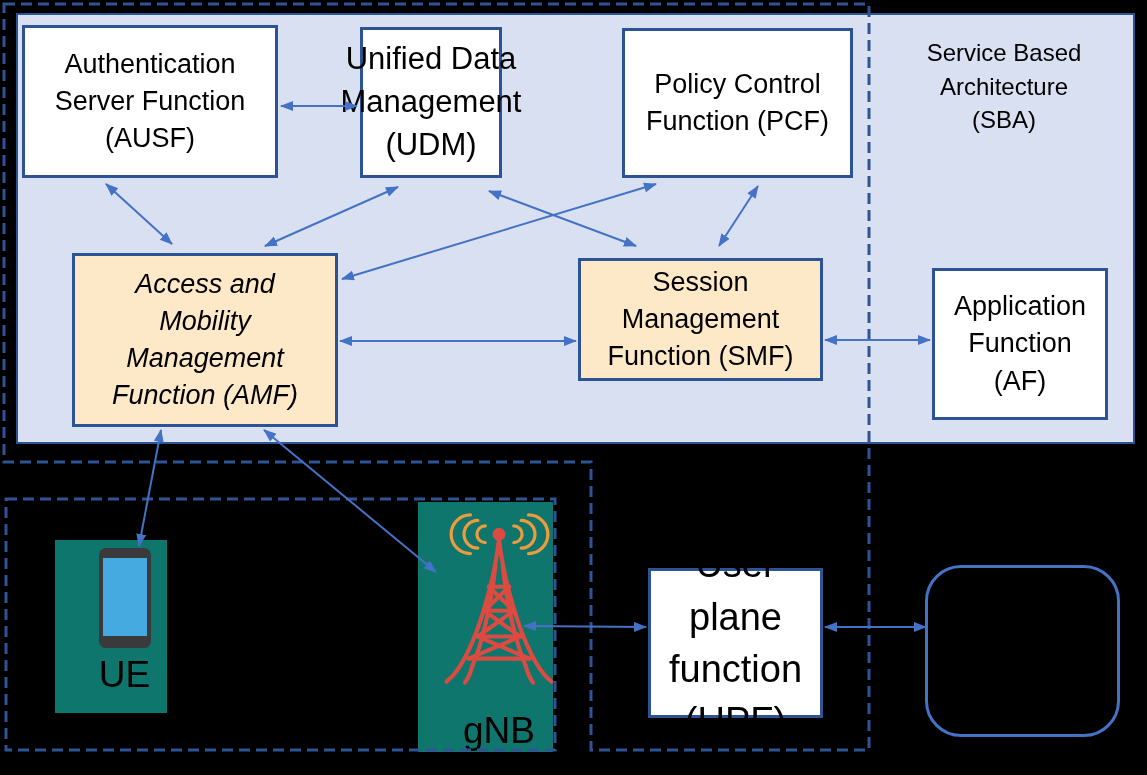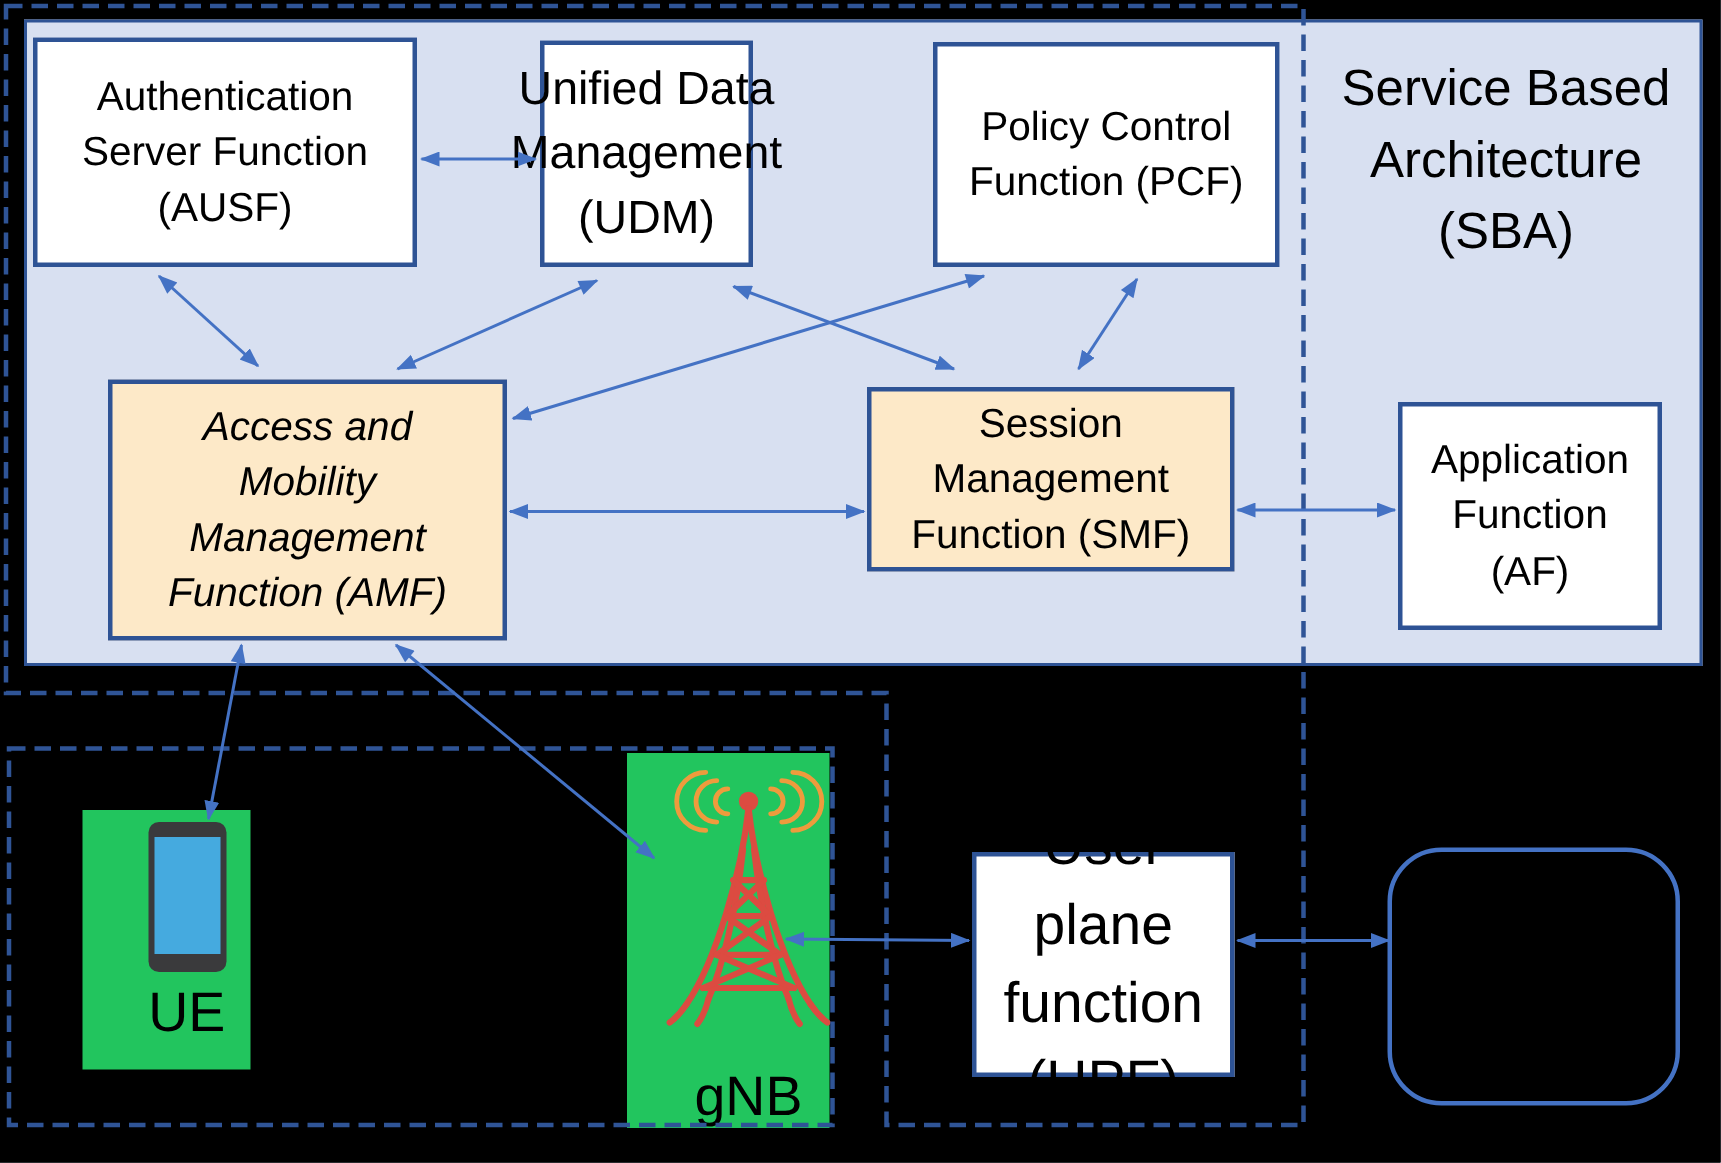--- a/index.html
+++ b/index.html
@@ -8,22 +8,22 @@
   .panel{position:absolute;left:16px;top:13px;width:1119px;height:431px;
          background:var(--panel-fill,#d8e0f1);border:2px solid var(--panel-border,#2e5395);
          box-sizing:border-box;}
   .node{position:absolute;display:flex;align-items:center;justify-content:center;
         text-align:center;white-space:pre-line;color:var(--text,#000);
         border:3px solid var(--box-border,#2e5395);box-sizing:border-box;
         font-size:27px;line-height:1.38;}
   .white{background:var(--node-fill-white,#fff);}
   .yellow{background:var(--node-fill-yellow,#fde9c8);}
   .region-label{position:absolute;text-align:center;white-space:pre-line;
-        color:var(--text,#000);font-size:34px;line-height:1.4;}
-  .imgbox{position:absolute;background:#22c55e;box-sizing:border-box;
+        color:var(--text,#000);font-size:24px;line-height:1.4;}
+  .imgbox{position:absolute;background:#0f766e;box-sizing:border-box;
         display:flex;flex-direction:column;align-items:center;justify-content:flex-start;padding-left:27px;}
   .imgbox .caption{color:#000;font-size:37px;line-height:1.1;}
   .rounded-node{position:absolute;left:925px;top:565px;width:195px;height:172px;
         border:3px solid var(--arrow,#4472c4);border-radius:36px;background:transparent;
         box-sizing:border-box;}
   svg.overlay{position:absolute;left:0;top:0;}
   .dashed{fill:none;stroke:var(--dashed-border,#2f5496);stroke-width:3;stroke-dasharray:11 6;}
   .edge{stroke:var(--arrow,#4472c4);stroke-width:2;}
   .arrowhead{fill:var(--arrow,#4472c4);}
   .phone-body{position:relative;margin-top:8px;width:52px;height:100px;

